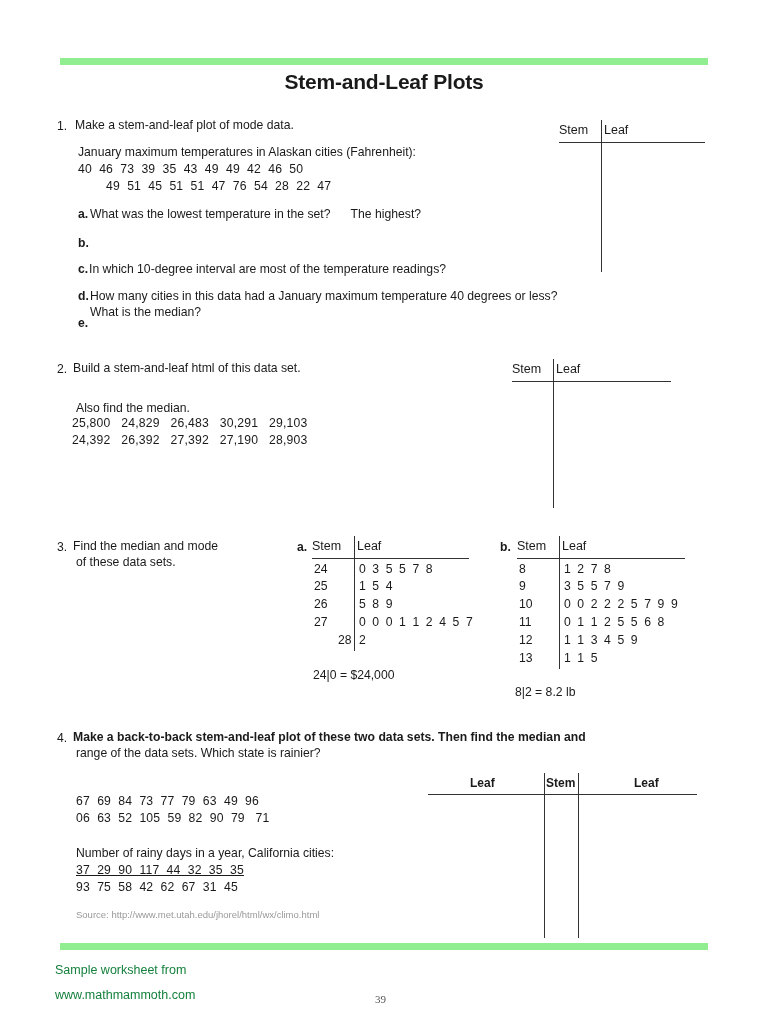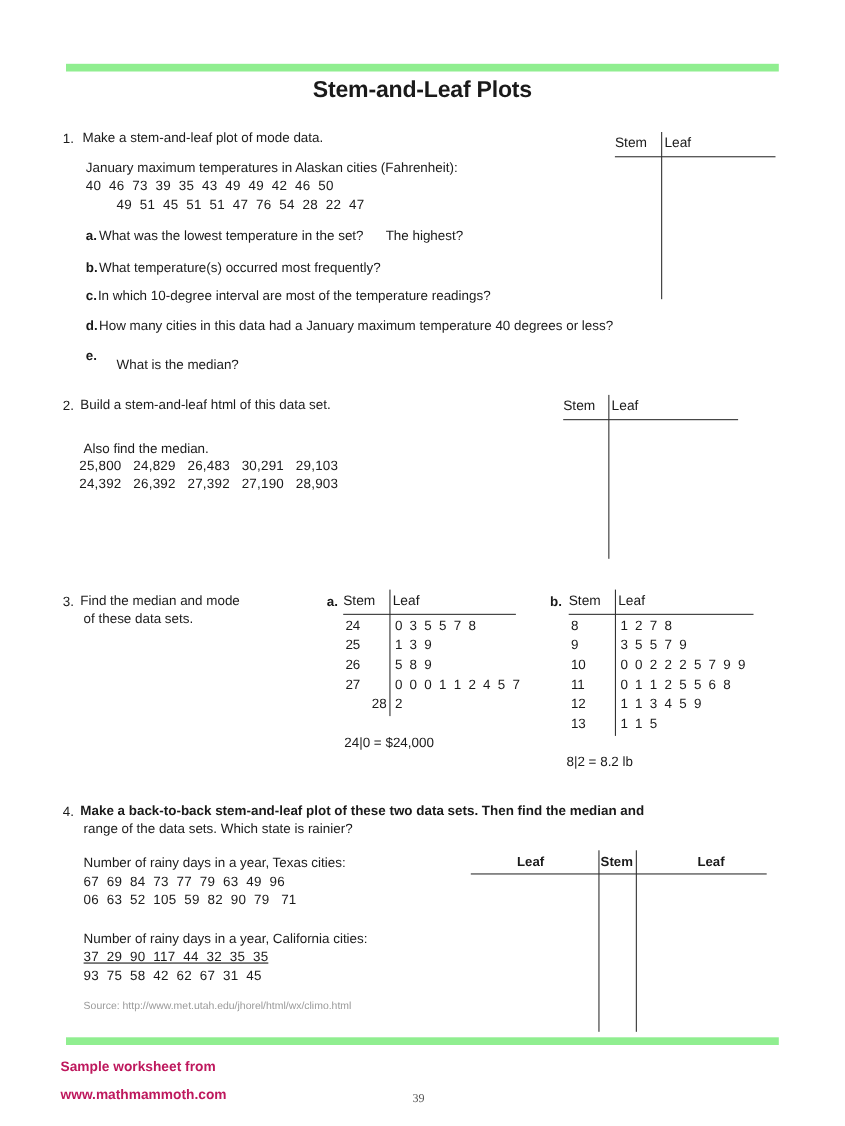--- a/index.html
+++ b/index.html
@@ -115,22 +115,22 @@
     position: absolute;
     font-size: 9.5px;
     color: #9a9a9a;
     white-space: pre;
   }
 
   
   .footer-link {
     position: absolute;
     font-size: 12.5px;
-    font-weight: bold;
-    color: #be185d;
+    font-weight: normal;
+    color: #15803d;
     white-space: pre;
   }
   #page-number {
     position: absolute;
     font-size: 11px;
     color: #555555;
     font-family: "Liberation Serif", serif;
   }
 </style>
 </head>
@@ -146,30 +146,29 @@
   <div class="txt" style="left:75px; top:118px;">Make a stem-and-leaf plot of mode data.</div>
 
   <div class="txt" style="left:78px; top:145px;">January maximum temperatures in Alaskan cities (Fahrenheit):</div>
   <div class="num-row" style="left:78px; top:161px;">40  46  73  39  35  43  49  49  42  46  50</div>
   <div class="num-row" style="left:78px; top:178px;margin-left:28px;">49  51  45  51  51  47  76  54  28  22  47</div>
 
   <div class="txt sub-letter" style="left:78px; top:207px;">a.</div>
   <div class="txt" style="left:90px; top:207px;">What was the lowest temperature in the set?      The highest?</div>
 
   <div class="txt sub-letter" style="left:78px; top:236px;">b.</div>
-  <div class="txt" style="left:90px; top:236px;">What temperature(s) occurred most frequently?</div>
 
   <div class="txt sub-letter" style="left:78px; top:262px;">c.</div>
   <div class="txt" style="left:89px; top:262px;">In which 10-degree interval are most of the temperature readings?</div>
 
   <div class="txt sub-letter" style="left:78px; top:289px;">d.</div>
   <div class="txt" style="left:90px; top:289px;">How many cities in this data had a January maximum temperature 40 degrees or less?</div>
 
   <div class="txt sub-letter" style="left:78px; top:316px;">e.</div>
-  <div class="txt" style="left:90px; top:324px;margin-left:16px;">What is the median?</div>
+  <div class="txt" style="left:90px; top:305px;">What is the median?</div>
 
   <div class="sl-table">
     <div class="sl-head" style="left:559px; top:123px;">Stem</div>
     <div class="sl-head" style="left:604px; top:123px;">Leaf</div>
     <div class="sl-hline" style="left:559px; top:142px; width:146px;"></div>
     <div class="sl-vline" style="left:601px; top:120px; height:152px;"></div>
   </div>
 
   <div class="qnum" style="left:57px; top:361px;">2.</div>
   <div class="txt" style="left:73px; top:361px;">Build a stem-and-leaf html of this data set.</div>
@@ -196,21 +195,21 @@
     <div class="sl-hline" style="left:312px; top:558px; width:157px;"></div>
     <div class="sl-vline" style="left:354px; top:536px; height:115px;"></div>
 
     <div class="sl-stem" style="left:314px; top:561px;">24</div>
     <div class="sl-stem" style="left:314px; top:578px;">25</div>
     <div class="sl-stem" style="left:314px; top:596px;">26</div>
     <div class="sl-stem" style="left:314px; top:614px;">27</div>
     <div class="sl-stem" style="left:314px; top:632px;margin-left:24px;">28</div>
 
     <div class="sl-leaf" style="left:359px; top:561px;">0 3 5 5 7 8</div>
-    <div class="sl-leaf" style="left:359px; top:578px;">1 3 9</div>
+    <div class="sl-leaf" style="left:359px; top:578px;">1 5 4</div>
     <div class="sl-leaf" style="left:359px; top:596px;">5 8 9</div>
     <div class="sl-leaf" style="left:359px; top:614px;">0 0 0 1 1 2 4 5 7</div>
     <div class="sl-leaf" style="left:359px; top:632px;">2</div>
 
     <div class="sl-key" style="left:313px; top:668px;">24|0 = $24,000</div>
   </div>
 
   <div class="sl-table">
     <div class="txt sub-letter" style="left:500px; top:540px;">b.</div>
     <div class="sl-head" style="left:517px; top:539px;">Stem</div>
@@ -232,21 +231,20 @@
     <div class="sl-leaf" style="left:564px; top:632px;">1 1 3 4 5 9</div>
     <div class="sl-leaf" style="left:564px; top:650px;">1 1 5</div>
 
     <div class="sl-key" style="left:515px; top:685px;">8|2 = 8.2 lb</div>
   </div>
 
   <div class="qnum" style="left:57px; top:730px;">4.</div>
   <div class="txt" style="left:73px; top:730px;font-weight:bold;">Make a back-to-back stem-and-leaf plot of these two data sets. Then find the median and</div>
   <div class="txt" style="left:76px; top:746px;">range of the data sets. Which state is rainier?</div>
 
-  <div class="txt" style="left:76px; top:777px;">Number of rainy days in a year, Texas cities:</div>
   <div class="num-row" style="left:76px; top:793px;">67  69  84  73  77  79  63  49  96</div>
   <div class="num-row" style="left:76px; top:810px;">06  63  52  105  59  82  90  79   71</div>
 
   <div class="txt" style="left:76px; top:846px;">Number of rainy days in a year, California cities:</div>
   <div class="num-row" style="left:76px; top:862px;text-decoration:underline;">37  29  90  117  44  32  35  35</div>
   <div class="num-row" style="left:76px; top:879px;">93  75  58  42  62  67  31  45</div>
 
   <div id="source-line" style="left:76px; top:909px;">Source: http://www.met.utah.edu/jhorel/html/wx/climo.html</div>
 
   <div class="sl-table">

